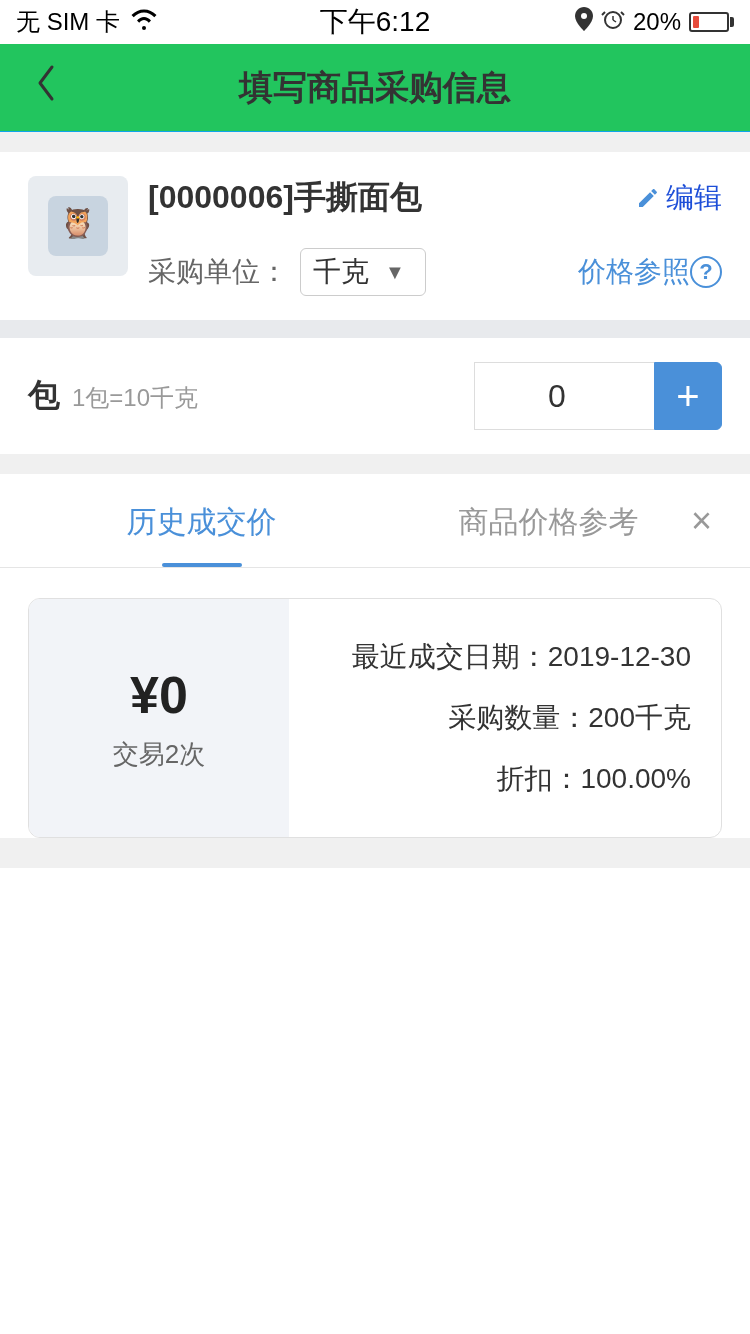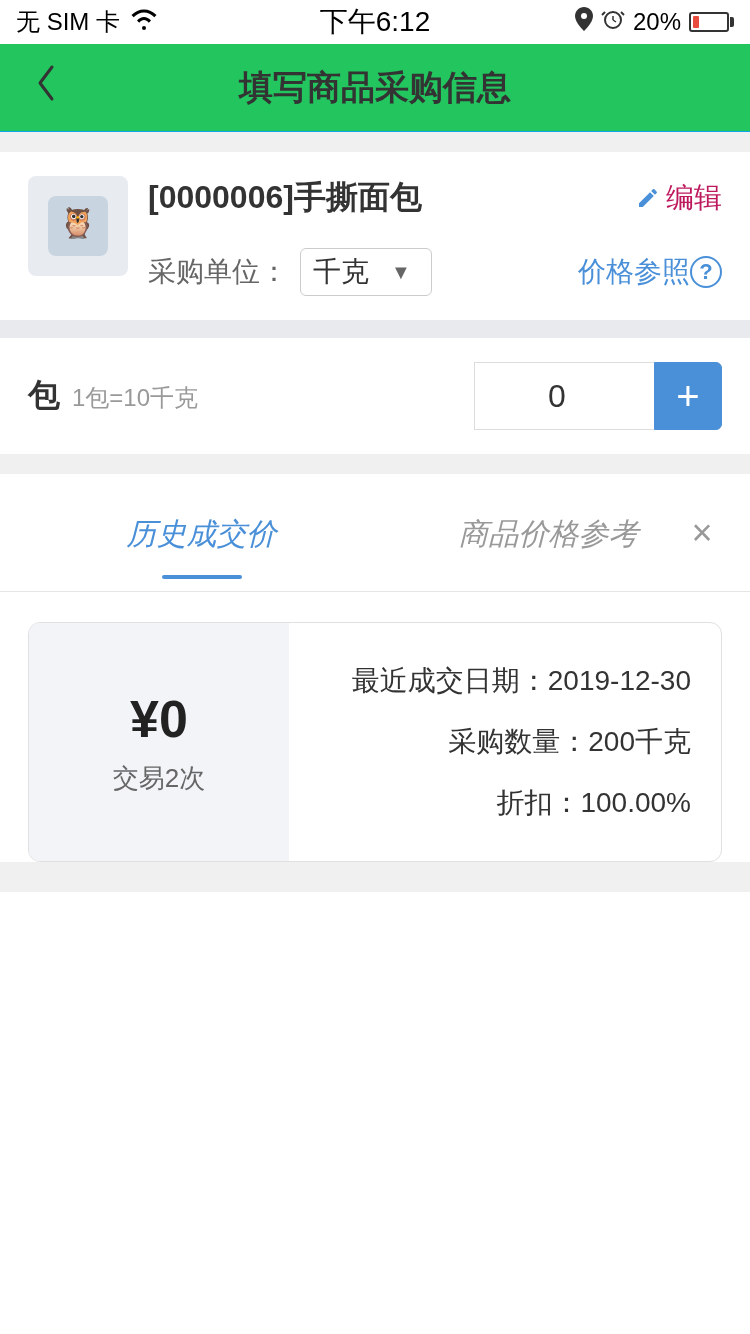--- a/index.html
+++ b/index.html
@@ -137,21 +137,21 @@
     }
     .product-title {
       font-size: 32px;
       font-weight: 600;
       color: #333;
     }
     .edit-btn {
       display: flex;
       align-items: center;
       gap: 6px;
-      color: #be185d;
+      color: #1d4ed8;
       font-size: 28px;
       cursor: pointer;
     }
     .product-unit-row {
       display: flex;
       align-items: center;
       justify-content: space-between;
       margin-top: 28px;
     }
     .unit-left {
@@ -164,21 +164,21 @@
     .unit-select {
       border: 1px solid #ccc;
       border-radius: 6px;
       padding: 4px 20px 4px 12px;
       font-size: 28px;
       color: #333;
       background: #fff;
       position: relative;
       display: flex;
       align-items: center;
-      gap: 22px;
+      gap: 16px;
     }
     .unit-select-arrow {
       font-size: 20px;
       color: #666;
     }
     .price-ref {
       display: flex;
       align-items: center;
       color: #4a90d9;
       font-size: 28px;
@@ -257,23 +257,22 @@
     
     .panel-tabs {
       background: #fff;
       margin-top: 20px;
       border-radius: 0;
     }
     .tabs-header {
       display: flex;
       align-items: center;
       border-bottom: 1px solid #e5e5e5;
-      padding: 12px 28px;
+      padding: 0 28px;
       position: relative;
-      font-style: italic;
     }
     .tab-item {
       flex: 1;
       text-align: center;
       padding: 28px 0 24px;
       font-size: 30px;
       color: #999;
       cursor: pointer;
       position: relative;
     }

